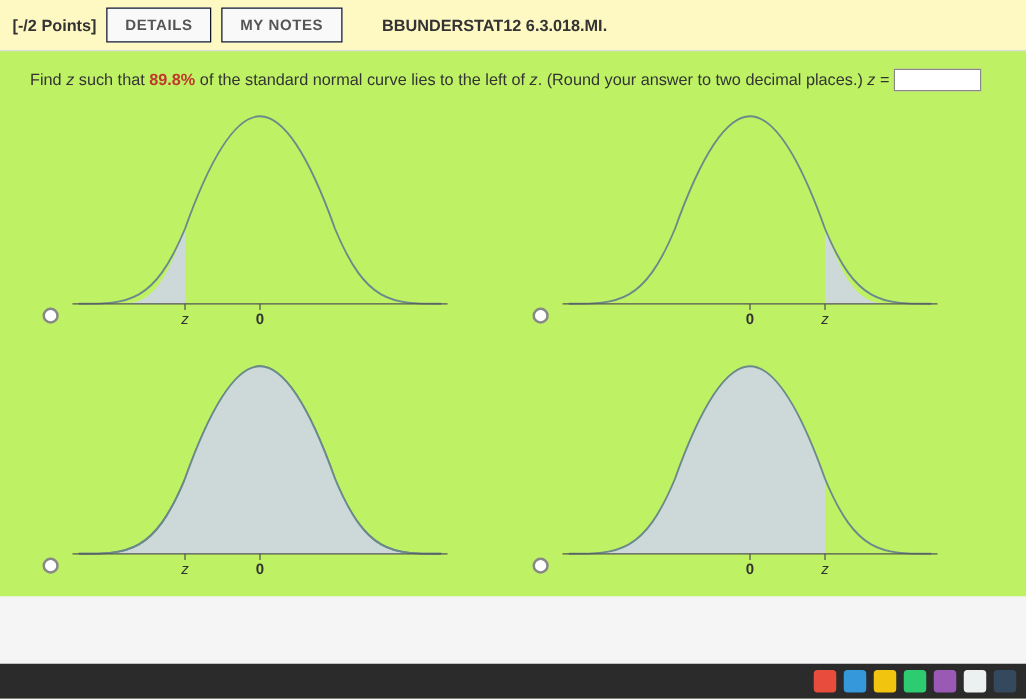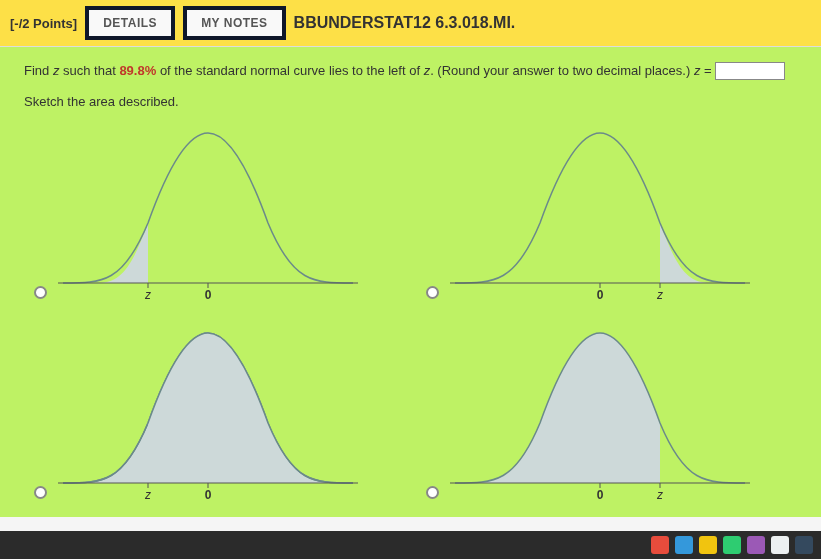--- a/index.html
+++ b/index.html
@@ -9,42 +9,42 @@
       width: 821px;
       height: 559px;
       overflow: hidden;
       position: relative;
     }
     .header {
       display: flex;
       align-items: center;
       gap: 8px;
       padding: 6px 10px;
-      background: #fde047;
+      background: #fef9c3;
     }
     .points {
       font-weight: bold;
       font-size: 13px;
       color: #333;
     }
     .btn {
-      border: 4px solid #0f172a;
+      border: 1px solid #0f172a;
       background: #f9f9f9;
       padding: 6px 14px;
       font-size: 12px;
       font-weight: bold;
       color: #555;
       cursor: pointer;
       letter-spacing: 0.5px;
     }
     .qref {
-      font-size: 16px;
+      font-size: 13px;
       font-weight: bold;
       color: #333;
-      margin-left: 0;
+      margin-left: 24px;
     }
     .subcount {
       font-size: 13px;
       color: #666;
       margin-left: 6px;
     }
     .content {
       border-top: 1px solid #ddd;
       padding: 14px 24px;
       background: #bef264;
@@ -114,21 +114,20 @@
   <button class="btn">DETAILS</button>
   <button class="btn">MY NOTES</button>
   <span class="qref">BBUNDERSTAT12 6.3.018.MI.</span>
 </div>
 
 <div class="content">
   <div>
     <span class="prompt">Find </span><span class="prompt ital">z</span><span class="prompt"> such that </span><span class="prompt pct">89.8%</span><span class="prompt"> of the standard normal curve lies to the left of </span><span class="prompt ital">z</span><span class="prompt">. (Round your answer to two decimal places.) </span><span class="prompt ital">z</span><span class="prompt"> = </span><input class="zinput" type="text" style="">
   </div>
 
-  <div class="sketch">Sketch the area described.</div>
 
   <div class="grid">
 
     <div class="opt">
       <div class="radio"></div>
       <svg width="310" height="190">
         <path d="M10,170 L45,170 C70,170 80,150 95,110 L95,170 Z" fill="#cdd9d9"></path>
         <path d="M10,170 C50,170 70,170 95,110 C120,40 140,20 155,20 C170,20 190,40 215,110 C240,170 260,170 300,170" fill="none" stroke="#6b8a8a" stroke-width="1.5"></path>
         <line x1="5" y1="170" x2="305" y2="170" stroke="#555" stroke-width="1"></line>
         <line x1="95" y1="170" x2="95" y2="175" stroke="#555"></line>

